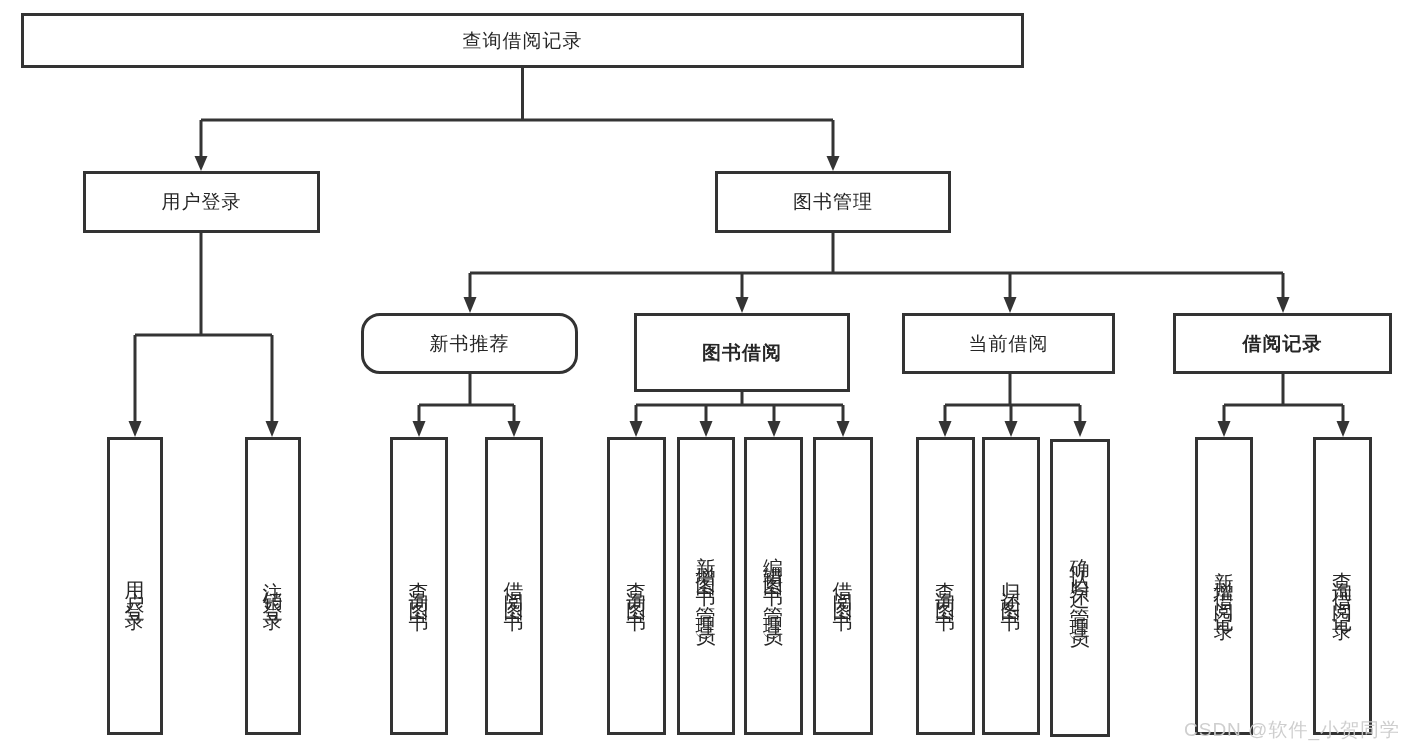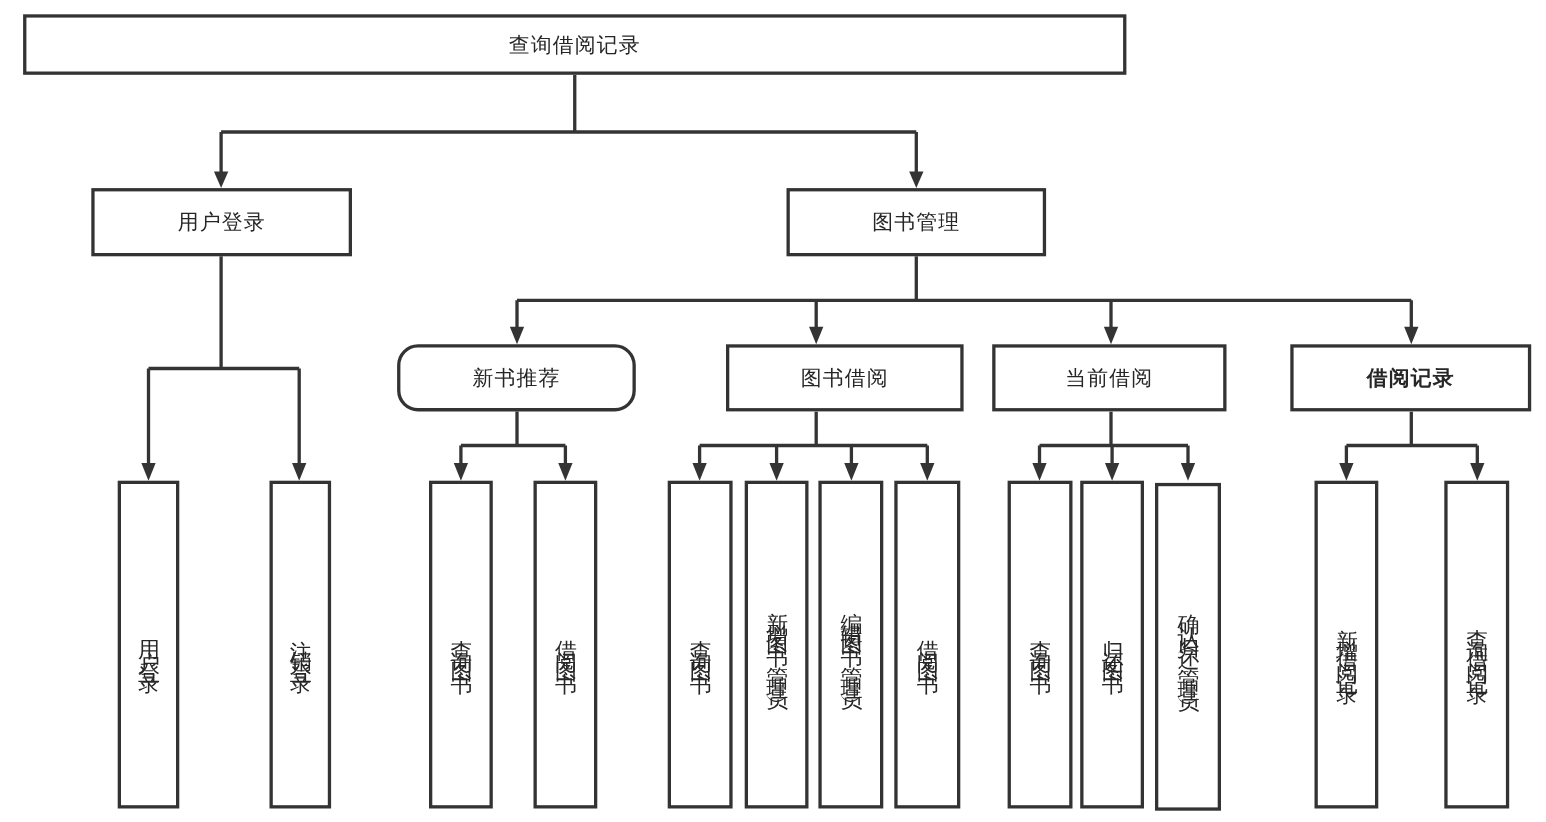--- a/index.html
+++ b/index.html
@@ -116,21 +116,21 @@
   <div class="node hbox" style="left:83px; top:171px; width:237px; height:62px;">
     <span class="label">用户登录</span>
   </div>
   <div class="node hbox" style="left:715px; top:171px; width:236px; height:62px;">
     <span class="label">图书管理</span>
   </div>
 
   <div class="node hbox" style="left:361px; top:313px; width:217px; height:61px;border-radius:19px;">
     <span class="label">新书推荐</span>
   </div>
-  <div class="node hbox" style="left:660px; top:313px; width:216px; height:61px;">
+  <div class="node hbox" style="left:634px; top:313px; width:216px; height:79px;font-weight:bold;">
     <span class="label">图书借阅</span>
   </div>
   <div class="node hbox" style="left:902px; top:313px; width:213px; height:61px;">
     <span class="label">当前借阅</span>
   </div>
   <div class="node hbox" style="left:1173px; top:313px; width:219px; height:61px;font-weight:bold;">
     <span class="label">借阅记录</span>
   </div>
 
   <div class="node vbox" style="left:107px; top:437px; width:56px; height:298px;">
@@ -170,14 +170,15 @@
     <span class="label">确认归还（管理员）</span>
   </div>
 
   <div class="node vbox" style="left:1195px; top:437px; width:58px; height:298px;">
     <span class="label">新增借阅记录</span>
   </div>
   <div class="node vbox" style="left:1313px; top:437px; width:59px; height:298px;">
     <span class="label">查询借阅记录</span>
   </div>
 
+  <div class="watermark">CSDN @软件_小贺同学</div>
 
 </div>
 
 </body></html>

